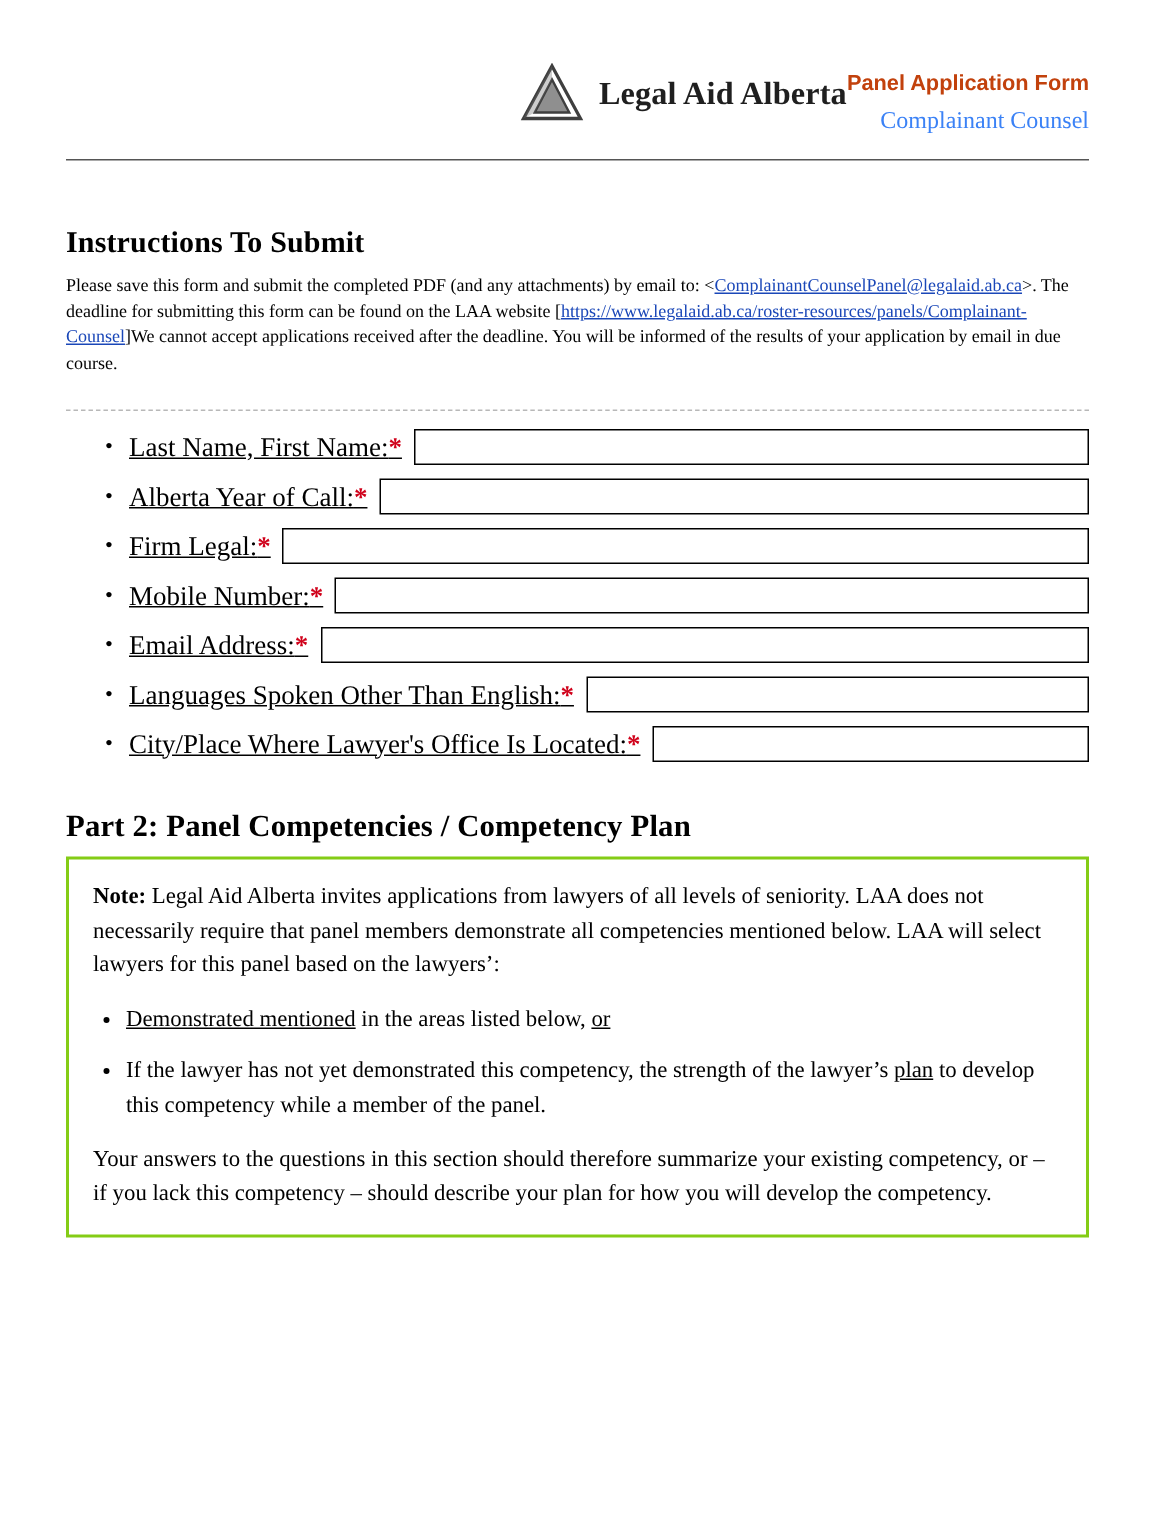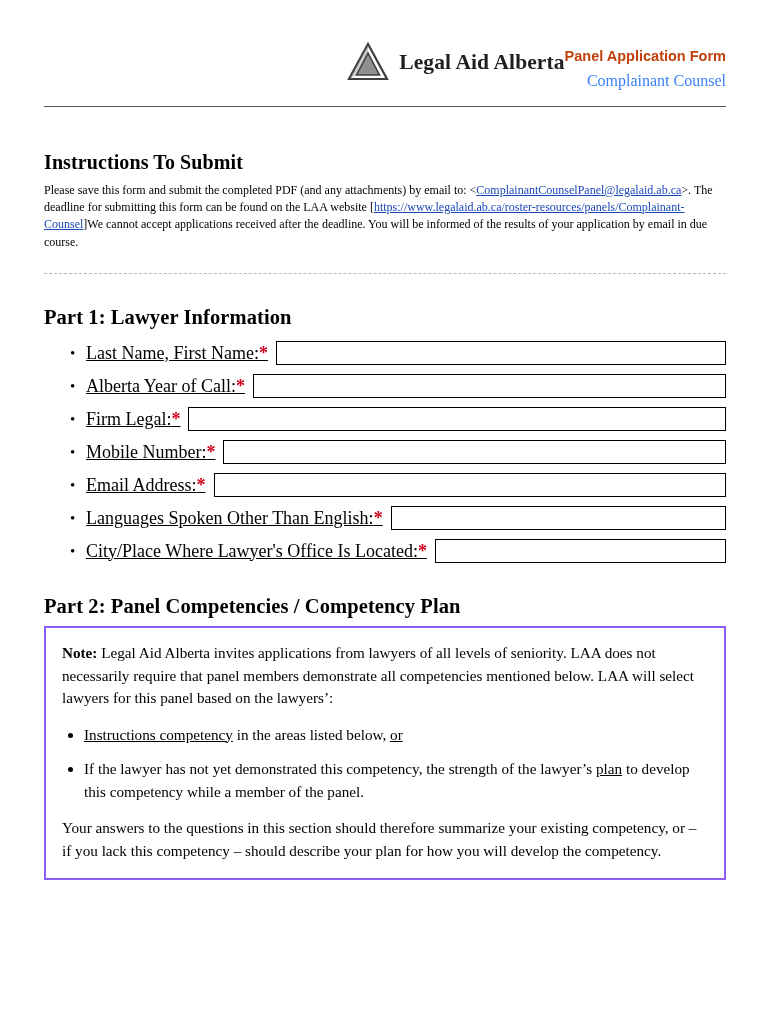--- a/index.html
+++ b/index.html
@@ -144,21 +144,21 @@
     background: #ffffff;
     font-family: "Liberation Serif", serif;
     font-size: 14px;
     padding: 0 4px;
     box-sizing: border-box;
     min-width: 0;
   }
 
   
   .note-box {
-    border: 2px solid #8b5cf6;
+    border: 2px solid #84cc16;
     padding: 14px 16px 16px 16px;
     margin-top: 0;
   }
   .note-box p {
     font-size: 15.2px;
     line-height: 1.48;
     margin: 0 0 14px 0;
   }
   .note-box p:last-child {
     margin-bottom: 0;
@@ -209,21 +209,20 @@
     </div>
     <hr class="header-rule">
 
     <h2 class="section-heading">Instructions To Submit</h2>
     <p class="body-text">
       <span>Please save this form and submit the completed PDF (and any attachments) by email to: &lt;</span><a class="link" href="#">ComplainantCounselPanel@legalaid.ab.ca</a><span>&gt;. The deadline for submitting this form can be found on the LAA website [</span><a class="link" href="#">https://www.legalaid.ab.ca/roster-resources/panels/Complainant-Counsel</a><span>]We cannot accept applications received after the deadline. You will be informed of the results of your application by email in due course.</span>
     </p>
 
     <hr class="dashed-rule">
 
-    <h2 class="section-heading part">Part 1: Lawyer Information</h2>
 
     <div class="fields">
 
       <div class="field-row">
         <span class="bullet">•</span>
         <span class="field-label"><span>Last Name, First Name:</span><span class="req">*</span></span>
         <input class="field-input" type="text" value="" style="">
       </div>
 
       <div class="field-row">
@@ -264,21 +263,21 @@
 
     </div>
 
     <h2 class="section-heading part">Part 2: Panel Competencies / Competency Plan</h2>
 
     <div class="note-box">
       <p>
         <span class="note-lead">Note:</span><span> Legal Aid Alberta invites applications from lawyers of all levels of seniority. LAA does not necessarily require that panel members demonstrate all competencies mentioned below. LAA will select lawyers for this panel based on the lawyers’:</span>
       </p>
       <ul class="note-list">
-        <li><span class="u">Instructions competency</span><span> in the areas listed below, </span><span class="u">or</span></li>
+        <li><span class="u">Demonstrated mentioned</span><span> in the areas listed below, </span><span class="u">or</span></li>
         <li><span>If the lawyer has not yet demonstrated this competency, the strength of the lawyer’s </span><span class="u">plan</span><span> to develop this competency while a member of the panel.</span></li>
       </ul>
       <p>Your answers to the questions in this section should therefore summarize your existing competency, or – if you lack this competency – should describe your plan for how you will develop the competency.</p>
     </div>
 
     <div class="footer-space"></div>
   </div>
 </div>
 
 </body></html>

